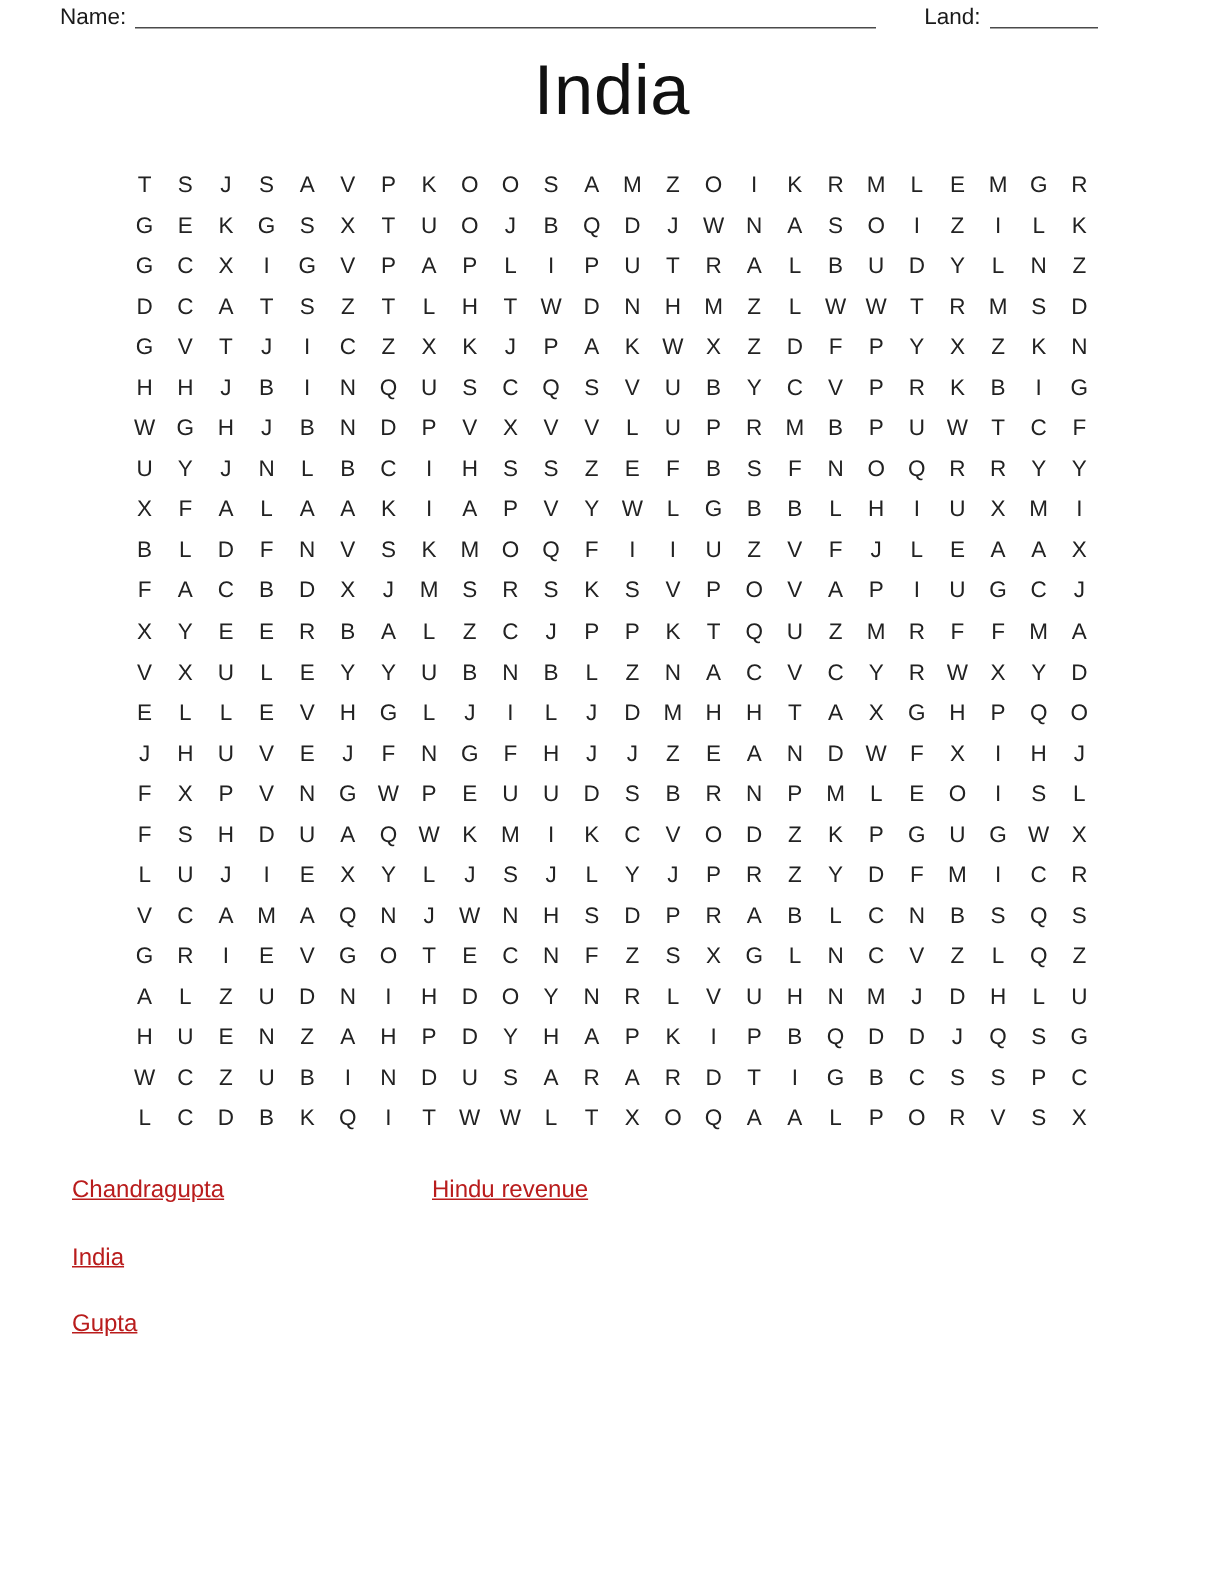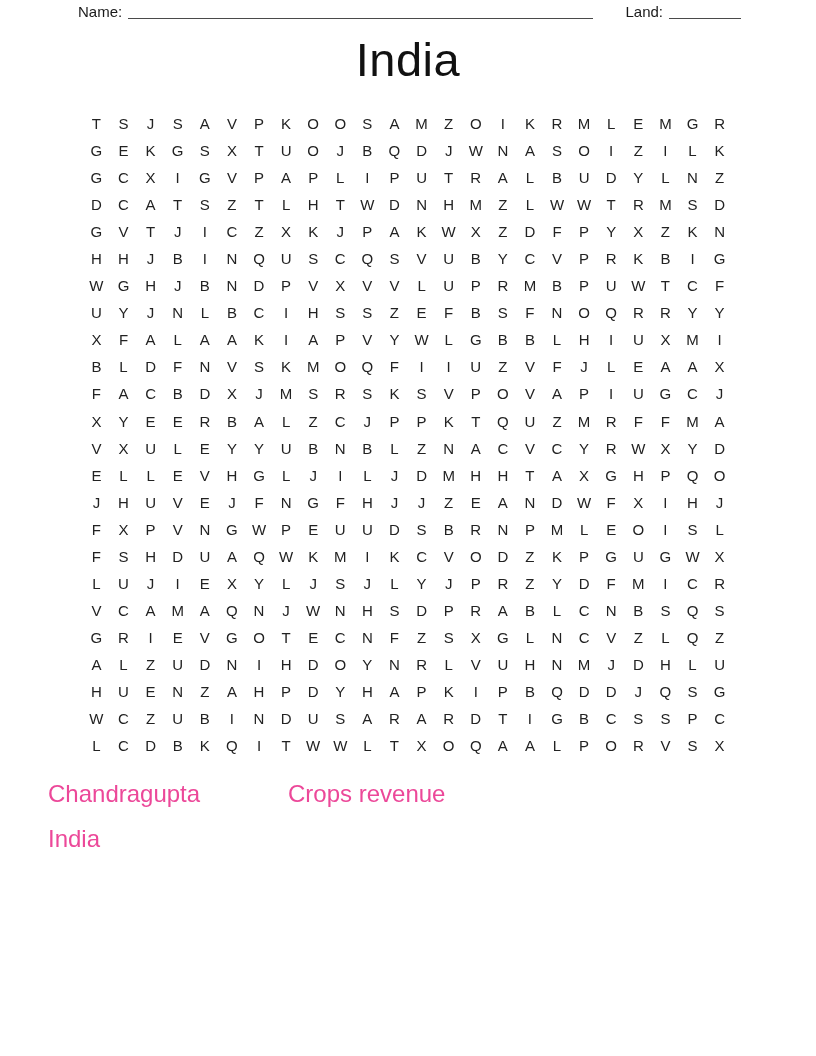--- a/index.html
+++ b/index.html
@@ -14,21 +14,20 @@
     position: relative;
   }
   
   .header-row {
     display: flex;
     align-items: flex-end;
     padding: 2px 75px 0 40px;
     height: 20px;
     font-size: 15px;
     color: #1a1a1a;
-    margin-left: 38px;
   }
   .hdr-label { white-space: nowrap; line-height: 17px; }
   .blank-line {
     border-bottom: 1.5px solid #4a4a4a;
     height: 15px;
     margin: 0 8px 1px 6px;
   }
   .name-line { flex: 1 1 auto; max-width: 494px; }
   .date-line { width: 72px; margin-right: 0; }
   .spacer { flex: 0 0 24px; }
@@ -59,25 +58,26 @@
     color: #222222;
   }
   
   .word-list {
     margin-top: 22px;
     padding-left: 48px;
     display: grid;
     grid-template-columns: 240px 240px 240px;
   }
   .word {
-    font-size: 24px;
+    font-size: 16px;
     font-weight: 500;
-    color: #ec4899;
+    color: #b91c1c;
     height: 44.5px;
     line-height: 26px;
+    text-decoration: underline;
   }
 </style>
 </head>
 <body>
 
 <div class="header-row">
   <span class="hdr-label">Name:</span>
   <span class="blank-line name-line"></span>
   <span class="spacer"></span>
   <span class="hdr-label">Land:</span>
@@ -662,17 +662,18 @@
     <span class="cell">R</span>
     <span class="cell">V</span>
     <span class="cell">S</span>
     <span class="cell">X</span>
   </div>
 
 <div class="word-list">
   <div class="word-col">
       <div class="word">Chandragupta</div>
       <div class="word">India</div>
+      <div class="word">Gupta</div>
     </div>
   <div class="word-col">
-      <div class="word">Crops revenue</div>
+      <div class="word">Hindu revenue</div>
     </div>
 </div>
 
 </body></html>

